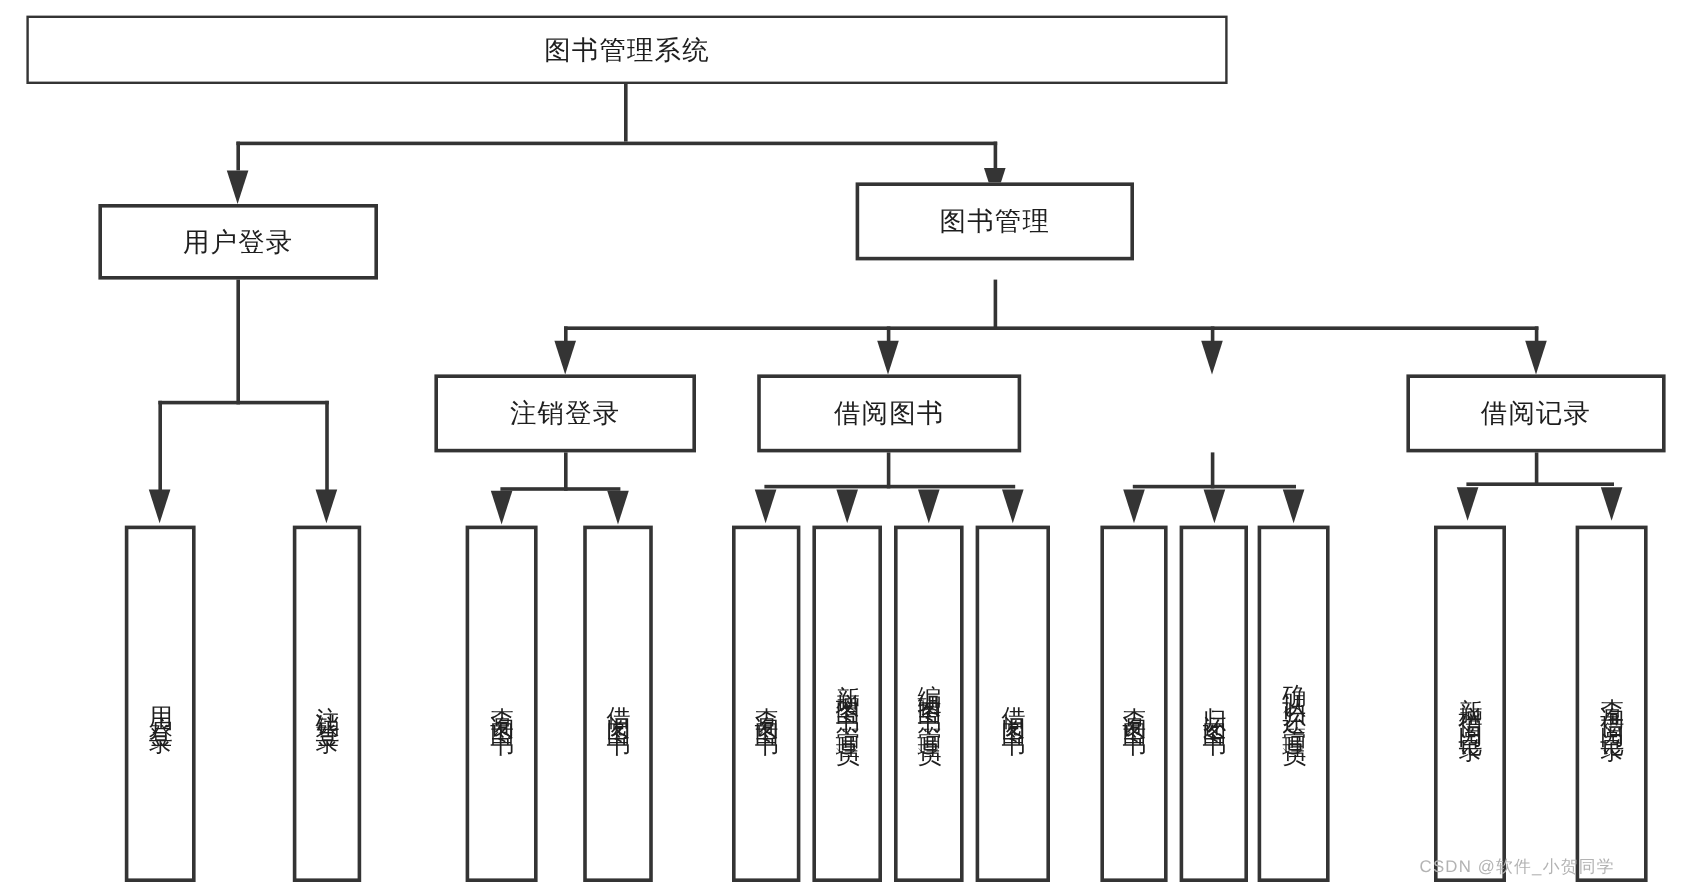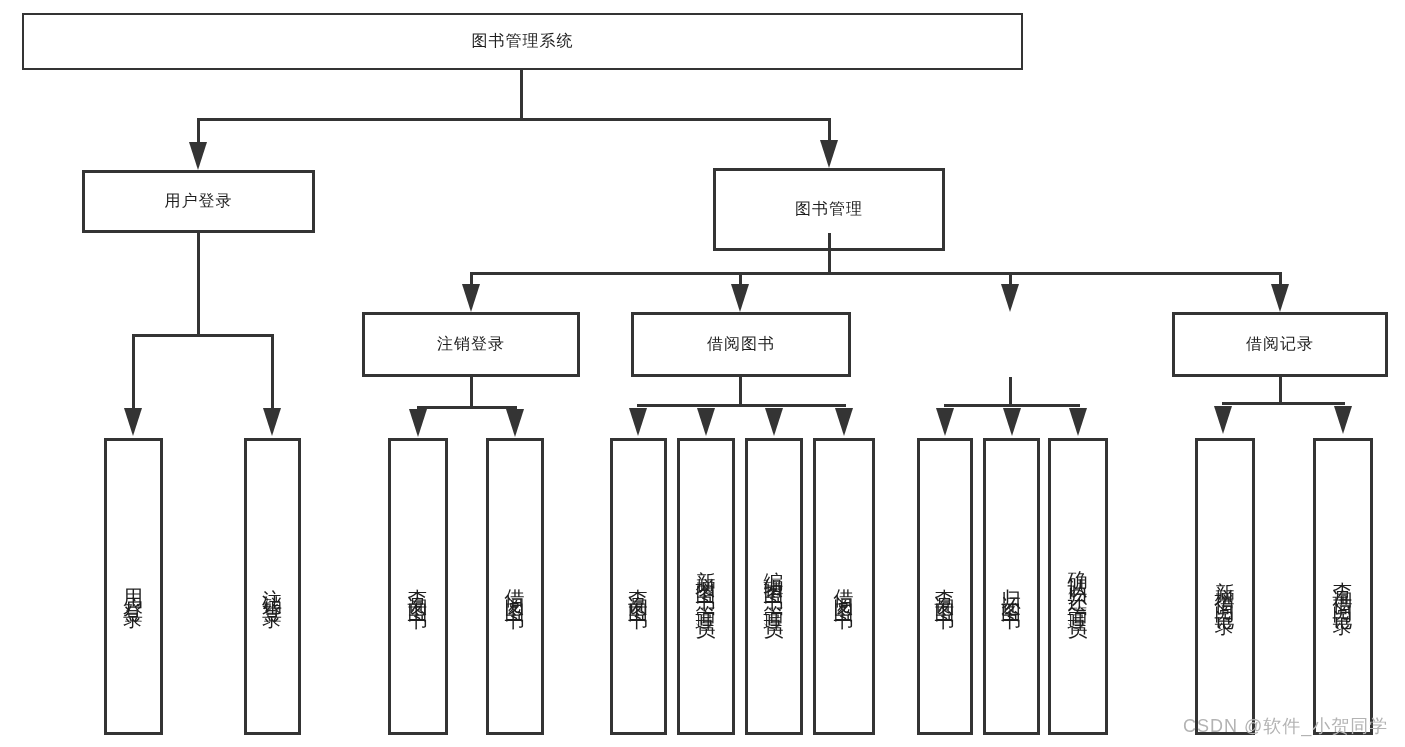--- a/index.html
+++ b/index.html
@@ -11,21 +11,21 @@
     overflow:hidden;
   }
   .box{
     position:absolute;
     box-sizing:border-box;
     background:#ffffff;
     border:3px solid #343434;
     display:flex;
     align-items:center;
     justify-content:center;
-    font-size:16px;
+    font-size:22px;
     color:#1e1e1e;
     letter-spacing:1px;
     white-space:nowrap;
   }
   .root{border-width:2px;}
   .vbox{
     writing-mode:vertical-lr;
     font-size:20px;
     letter-spacing:7px;
     white-space:normal;
@@ -37,42 +37,42 @@
   .arrow{
     position:absolute;
     width:0;height:0;
     border-left:9px solid transparent;
     border-right:9px solid transparent;
     border-top:28px solid #343434;
   }
   .watermark{
     position:absolute;
     left:1183px;top:714px;
-    font-size:18px;
+    font-size:14px;
     color:#b3b3b3;
     letter-spacing:1px;
     white-space:nowrap;
   }
 </style>
 </head>
 <body>
 
 <div id="canvas">
 
   <div class="box root" style="left:22px;top:13px;width:1001px;height:57px;">图书管理系统</div>
 
   <div class="vline" style="left:520px;top:70px;height:48px;"></div>
   <div class="hline" style="left:197px;top:118px;width:634px;"></div>
   <div class="vline" style="left:197px;top:118px;height:24px;"></div>
   <div class="arrow" style="left:189px;top:142px;"></div>
   <div class="vline" style="left:828px;top:118px;height:24px;"></div>
   <div class="arrow" style="left:820px;top:140px;"></div>
 
   <div class="box" style="left:82px;top:170px;width:233px;height:63px;">用户登录</div>
-  <div class="box" style="left:713px;top:168px;width:232px;height:83px;">图书管理</div>
+  <div class="box" style="left:713px;top:152px;width:232px;height:65px;">图书管理</div>
 
   <div class="vline" style="left:197px;top:233px;height:104px;"></div>
   <div class="hline" style="left:132px;top:334px;width:142px;"></div>
   <div class="vline" style="left:132px;top:334px;height:76px;"></div>
   <div class="arrow" style="left:124px;top:408px;"></div>
   <div class="vline" style="left:271px;top:334px;height:76px;"></div>
   <div class="arrow" style="left:263px;top:408px;"></div>
 
   <div class="vline" style="left:828px;top:233px;height:42px;"></div>
   <div class="hline" style="left:470px;top:272px;width:812px;"></div>

